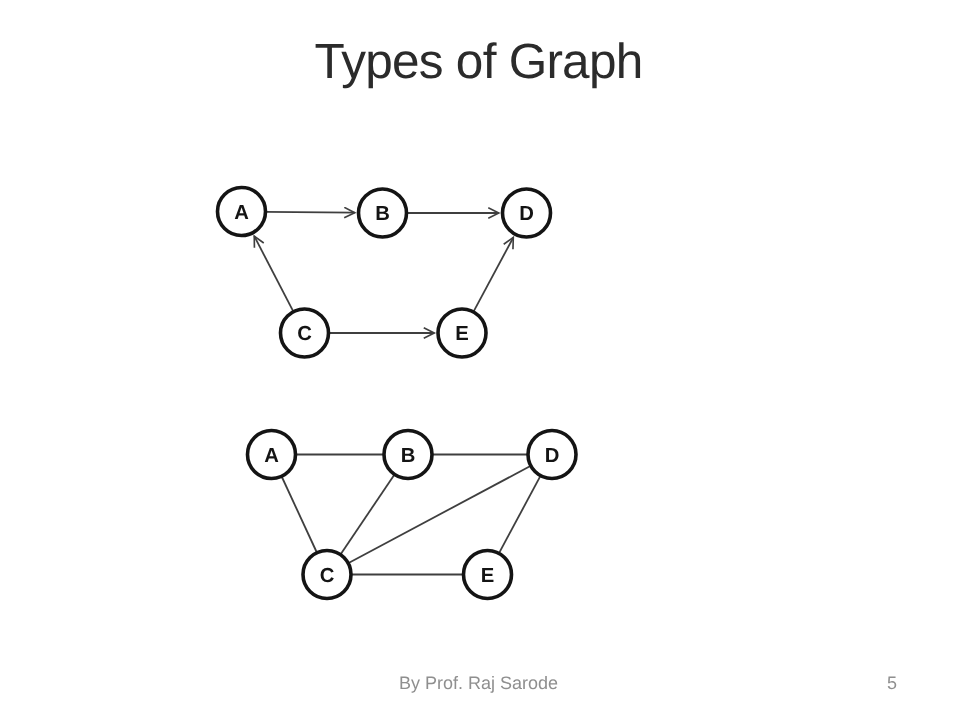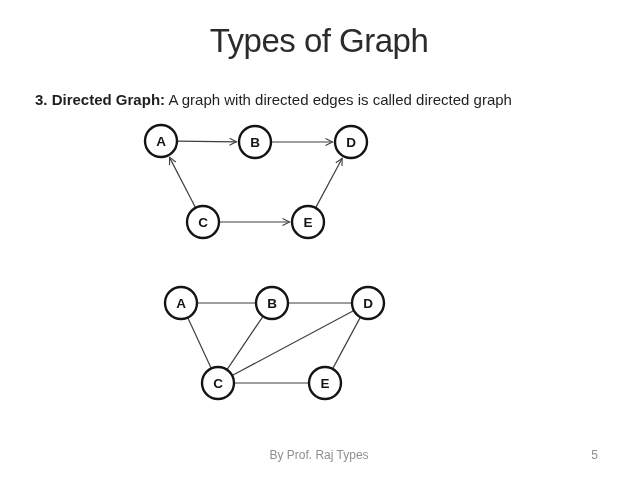--- a/index.html
+++ b/index.html
@@ -53,21 +53,20 @@
     color: #8f8f8f;
   }
 </style>
 </head>
 <body>
 
 <div class="slide">
 
   <h1 class="title">Types of Graph</h1>
 
-  <p class="heading h1"><b>3. Directed Graph:</b><span> A graph with directed edges is called directed graph</span></p>
 
   <svg class="graph g1" width="250" height="128">
       <defs>
         <marker id="arw0" markerWidth="10" markerHeight="10" refX="7.5" refY="4" orient="auto" markerUnits="userSpaceOnUse">
           <path d="M0.5,0.5 L7.5,4 L0.5,7.5" fill="none" stroke="#3f3f3f" stroke-width="1.1"></path>
         </marker>
       </defs>
       <line x1="47.0" y1="25.2" x2="106.5" y2="25.8" stroke="#3f3f3f" stroke-width="1.2" marker-end="url(#arw0)"></line>
       <line x1="141.0" y1="26.0" x2="202.5" y2="26.0" stroke="#3f3f3f" stroke-width="1.2" marker-end="url(#arw0)"></line>
       <line x1="65.6" y1="91.8" x2="39.5" y2="41.4" stroke="#3f3f3f" stroke-width="1.2" marker-end="url(#arw0)"></line>
@@ -99,17 +98,17 @@
       <circle cx="112" cy="19" r="16" fill="#ffffff" stroke="#141414" stroke-width="2.4"></circle>
       <text x="112" y="19" dy="0.36em" text-anchor="middle" font-weight="bold" font-size="13.5" fill="#141414">B</text>
       <circle cx="208" cy="19" r="16" fill="#ffffff" stroke="#141414" stroke-width="2.4"></circle>
       <text x="208" y="19" dy="0.36em" text-anchor="middle" font-weight="bold" font-size="13.5" fill="#141414">D</text>
       <circle cx="58" cy="99" r="16" fill="#ffffff" stroke="#141414" stroke-width="2.4"></circle>
       <text x="58" y="99" dy="0.36em" text-anchor="middle" font-weight="bold" font-size="13.5" fill="#141414">C</text>
       <circle cx="165" cy="99" r="16" fill="#ffffff" stroke="#141414" stroke-width="2.4"></circle>
       <text x="165" y="99" dy="0.36em" text-anchor="middle" font-weight="bold" font-size="13.5" fill="#141414">E</text>
     </svg>
 
-  <div class="footer-author">By Prof. Raj Types</div>
+  <div class="footer-author">By Prof. Raj Sarode</div>
 
   <div class="footer-page">5</div>
 
 </div>
 
 </body></html>

